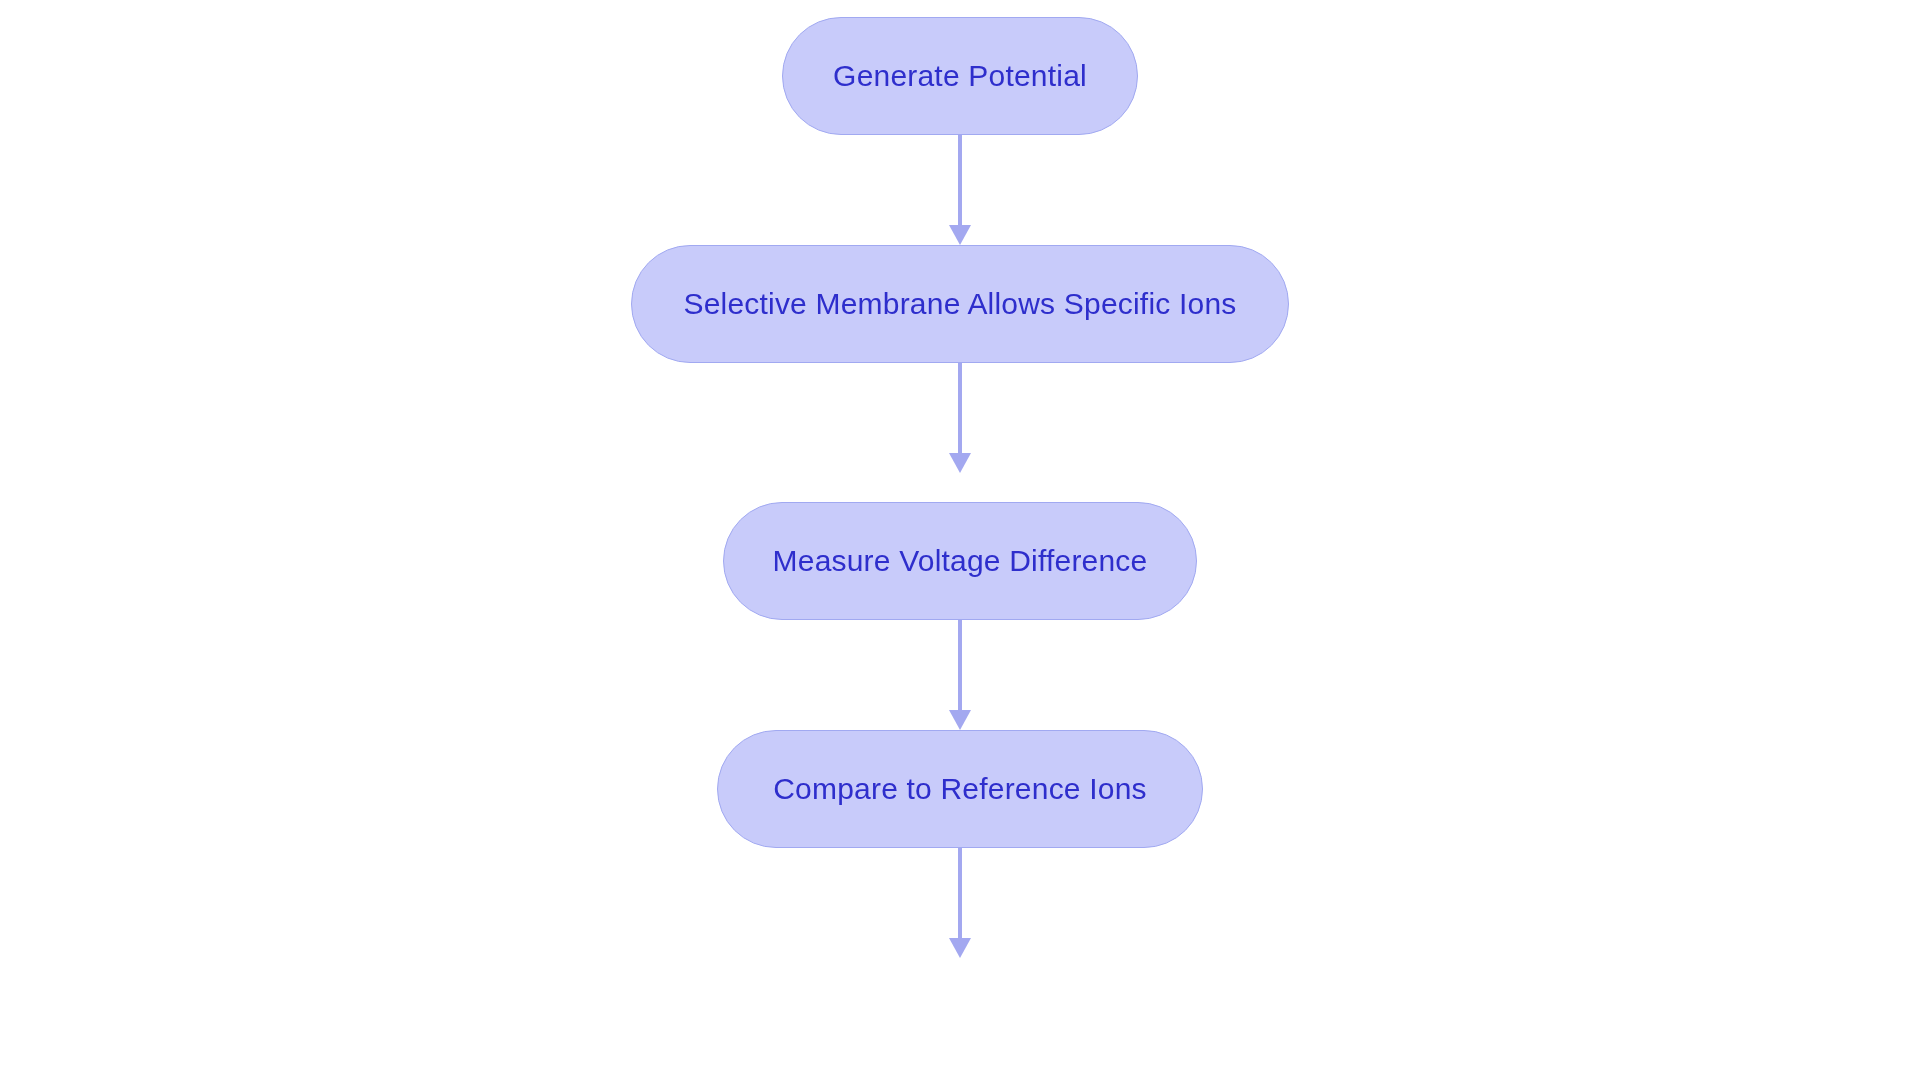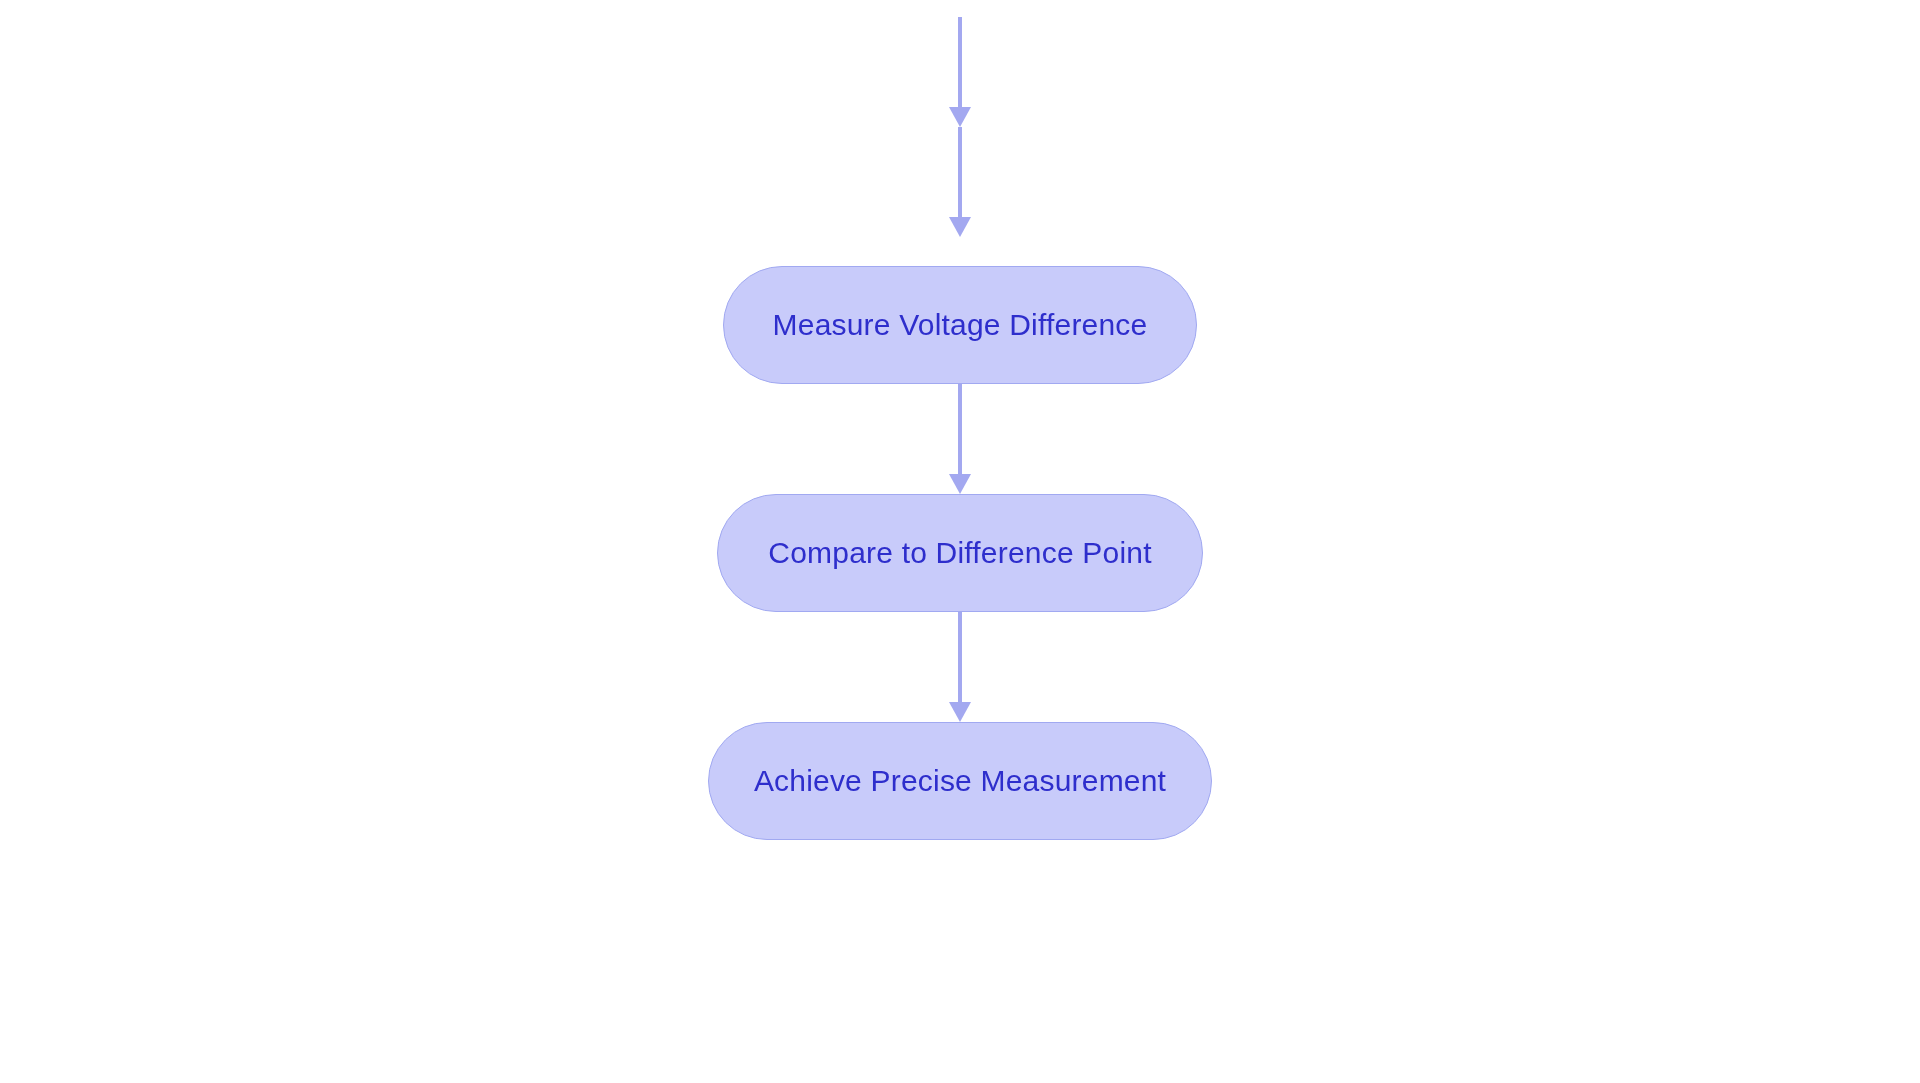--- a/index.html
+++ b/index.html
@@ -87,48 +87,51 @@
     border-top: 20px solid #a3a8f0;
     margin-top: -1px;
   }
 </style>
 </head>
 <body>
 
 <div id="flow-canvas">
   <div class="flow-column">
 
+    <div class="node node-w1">
+      <span class="node-label">Generate Potential</span>
+    </div>
 
     <div class="connector">
       <div class="connector-stem"></div>
       <div class="connector-head"></div>
     </div>
 
+    <div class="node node-w2">
+      <span class="node-label">Selective Membrane Allows Specific Ions</span>
+    </div>
 
     <div class="connector">
       <div class="connector-stem"></div>
       <div class="connector-head"></div>
     </div>
 
     <div class="node node-w3">
       <span class="node-label">Measure Voltage Difference</span>
     </div>
 
     <div class="connector">
       <div class="connector-stem"></div>
       <div class="connector-head"></div>
     </div>
 
     <div class="node node-w4">
-      <span class="node-label">Compare to Difference Point</span>
+      <span class="node-label">Compare to Reference Ions</span>
     </div>
 
     <div class="connector">
       <div class="connector-stem"></div>
       <div class="connector-head"></div>
     </div>
 
-    <div class="node node-w5">
-      <span class="node-label">Achieve Precise Measurement</span>
-    </div>
 
   </div>
 </div>
 
 </body></html>

